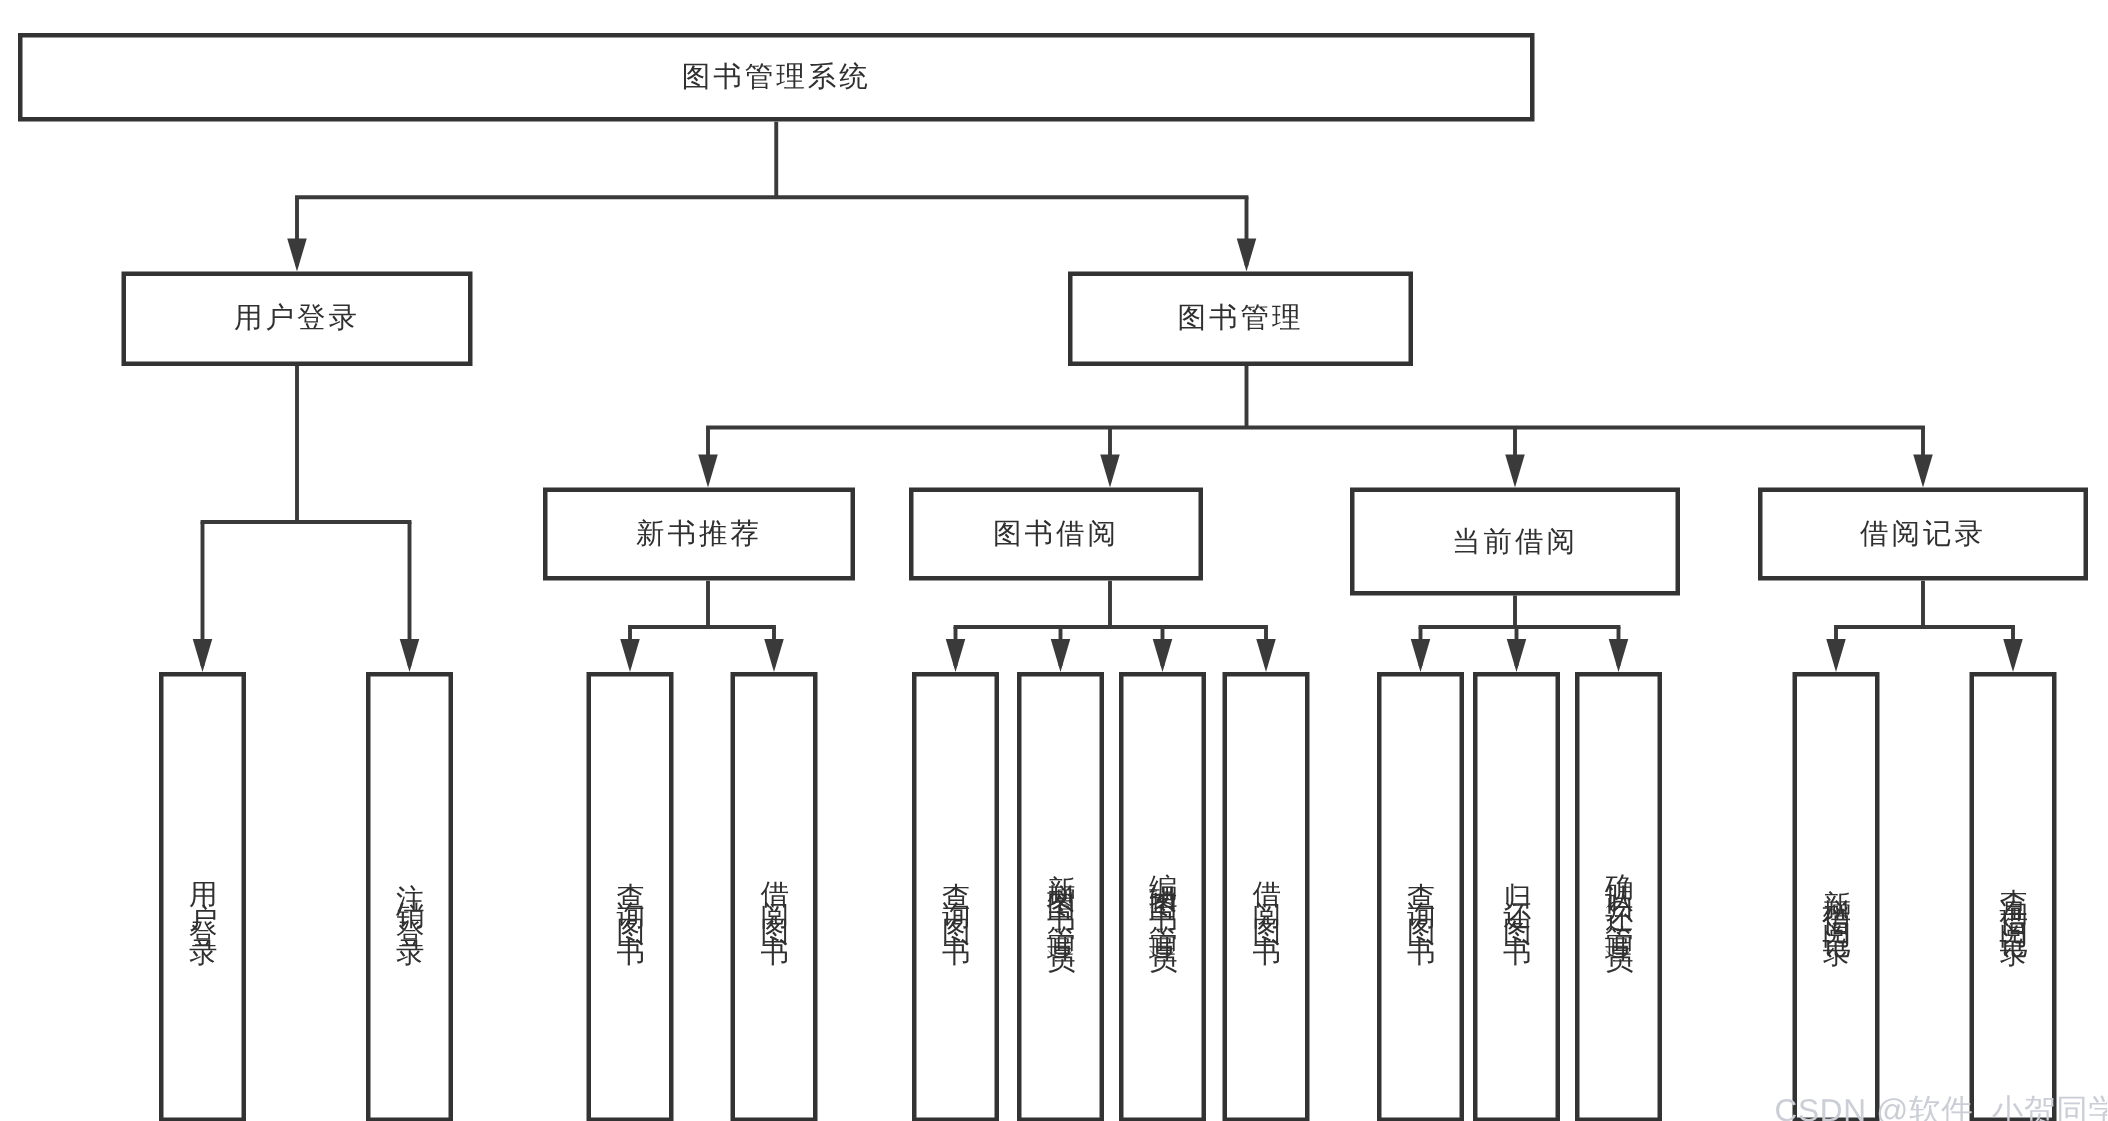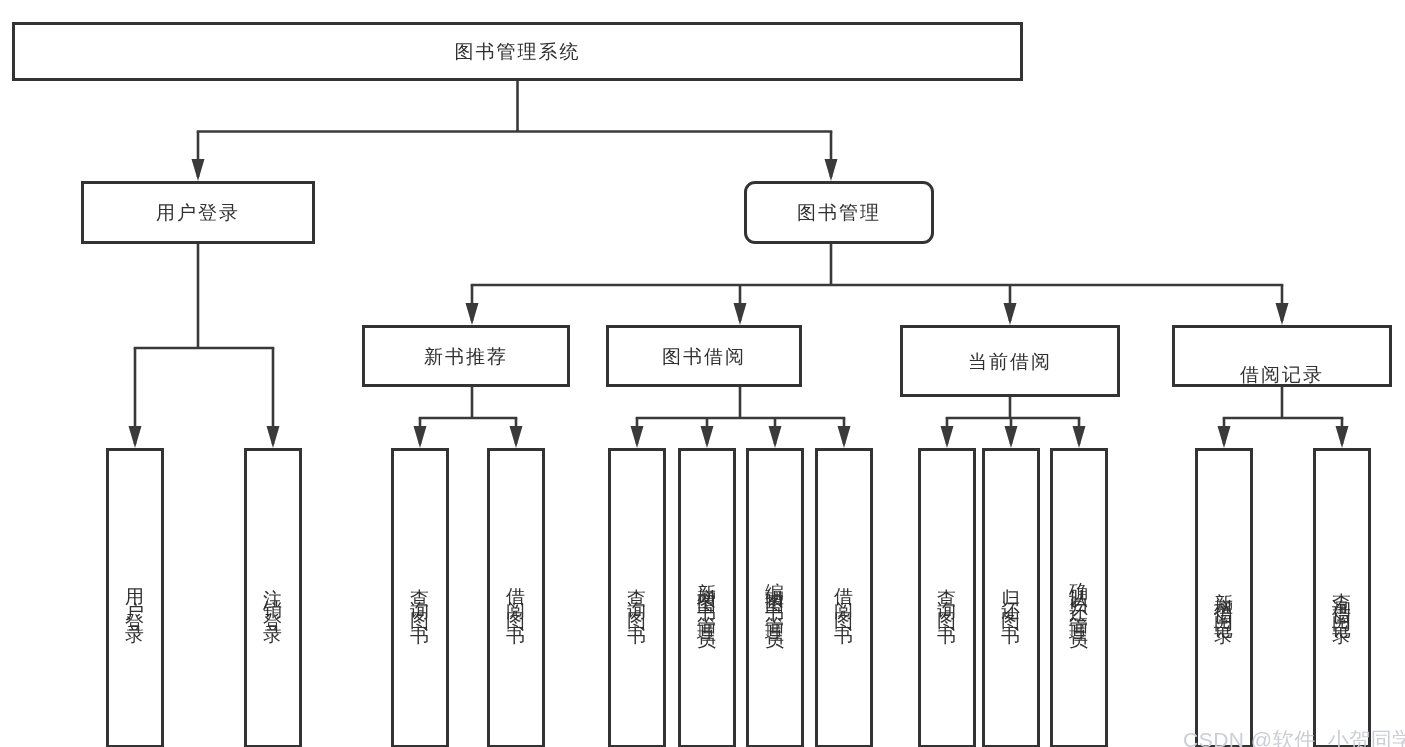--- a/index.html
+++ b/index.html
@@ -121,34 +121,34 @@
     </g>
   </svg>
 
   <div class="box h" style="left:12px; top:10px; width:1011px; height:59px;">
     <span>图书管理系统</span>
   </div>
 
   <div class="box h" style="left:81px; top:169px; width:234px; height:63px;">
     <span>用户登录</span>
   </div>
-  <div class="box h" style="left:744px; top:169px; width:190px; height:63px;border-radius:11px;">
+  <div class="box h" style="left:712px; top:169px; width:230px; height:63px;">
     <span>图书管理</span>
   </div>
 
   <div class="box h" style="left:362px; top:313px; width:208px; height:62px;">
     <span>新书推荐</span>
   </div>
   <div class="box h" style="left:606px; top:313px; width:196px; height:62px;">
     <span>图书借阅</span>
   </div>
   <div class="box h" style="left:900px; top:313px; width:220px; height:72px;">
     <span>当前借阅</span>
   </div>
-  <div class="box h" style="left:1172px; top:313px; width:220px; height:62px;align-items:flex-end;">
+  <div class="box h" style="left:1172px; top:313px; width:220px; height:62px;">
     <span>借阅记录</span>
   </div>
 
   <div class="box v" style="left:106px; top:436px; width:58px; height:300px;">
     <span>用户登录</span>
   </div>
   <div class="box v" style="left:244px; top:436px; width:58px; height:300px;">
     <span>注销登录</span>
   </div>
 

